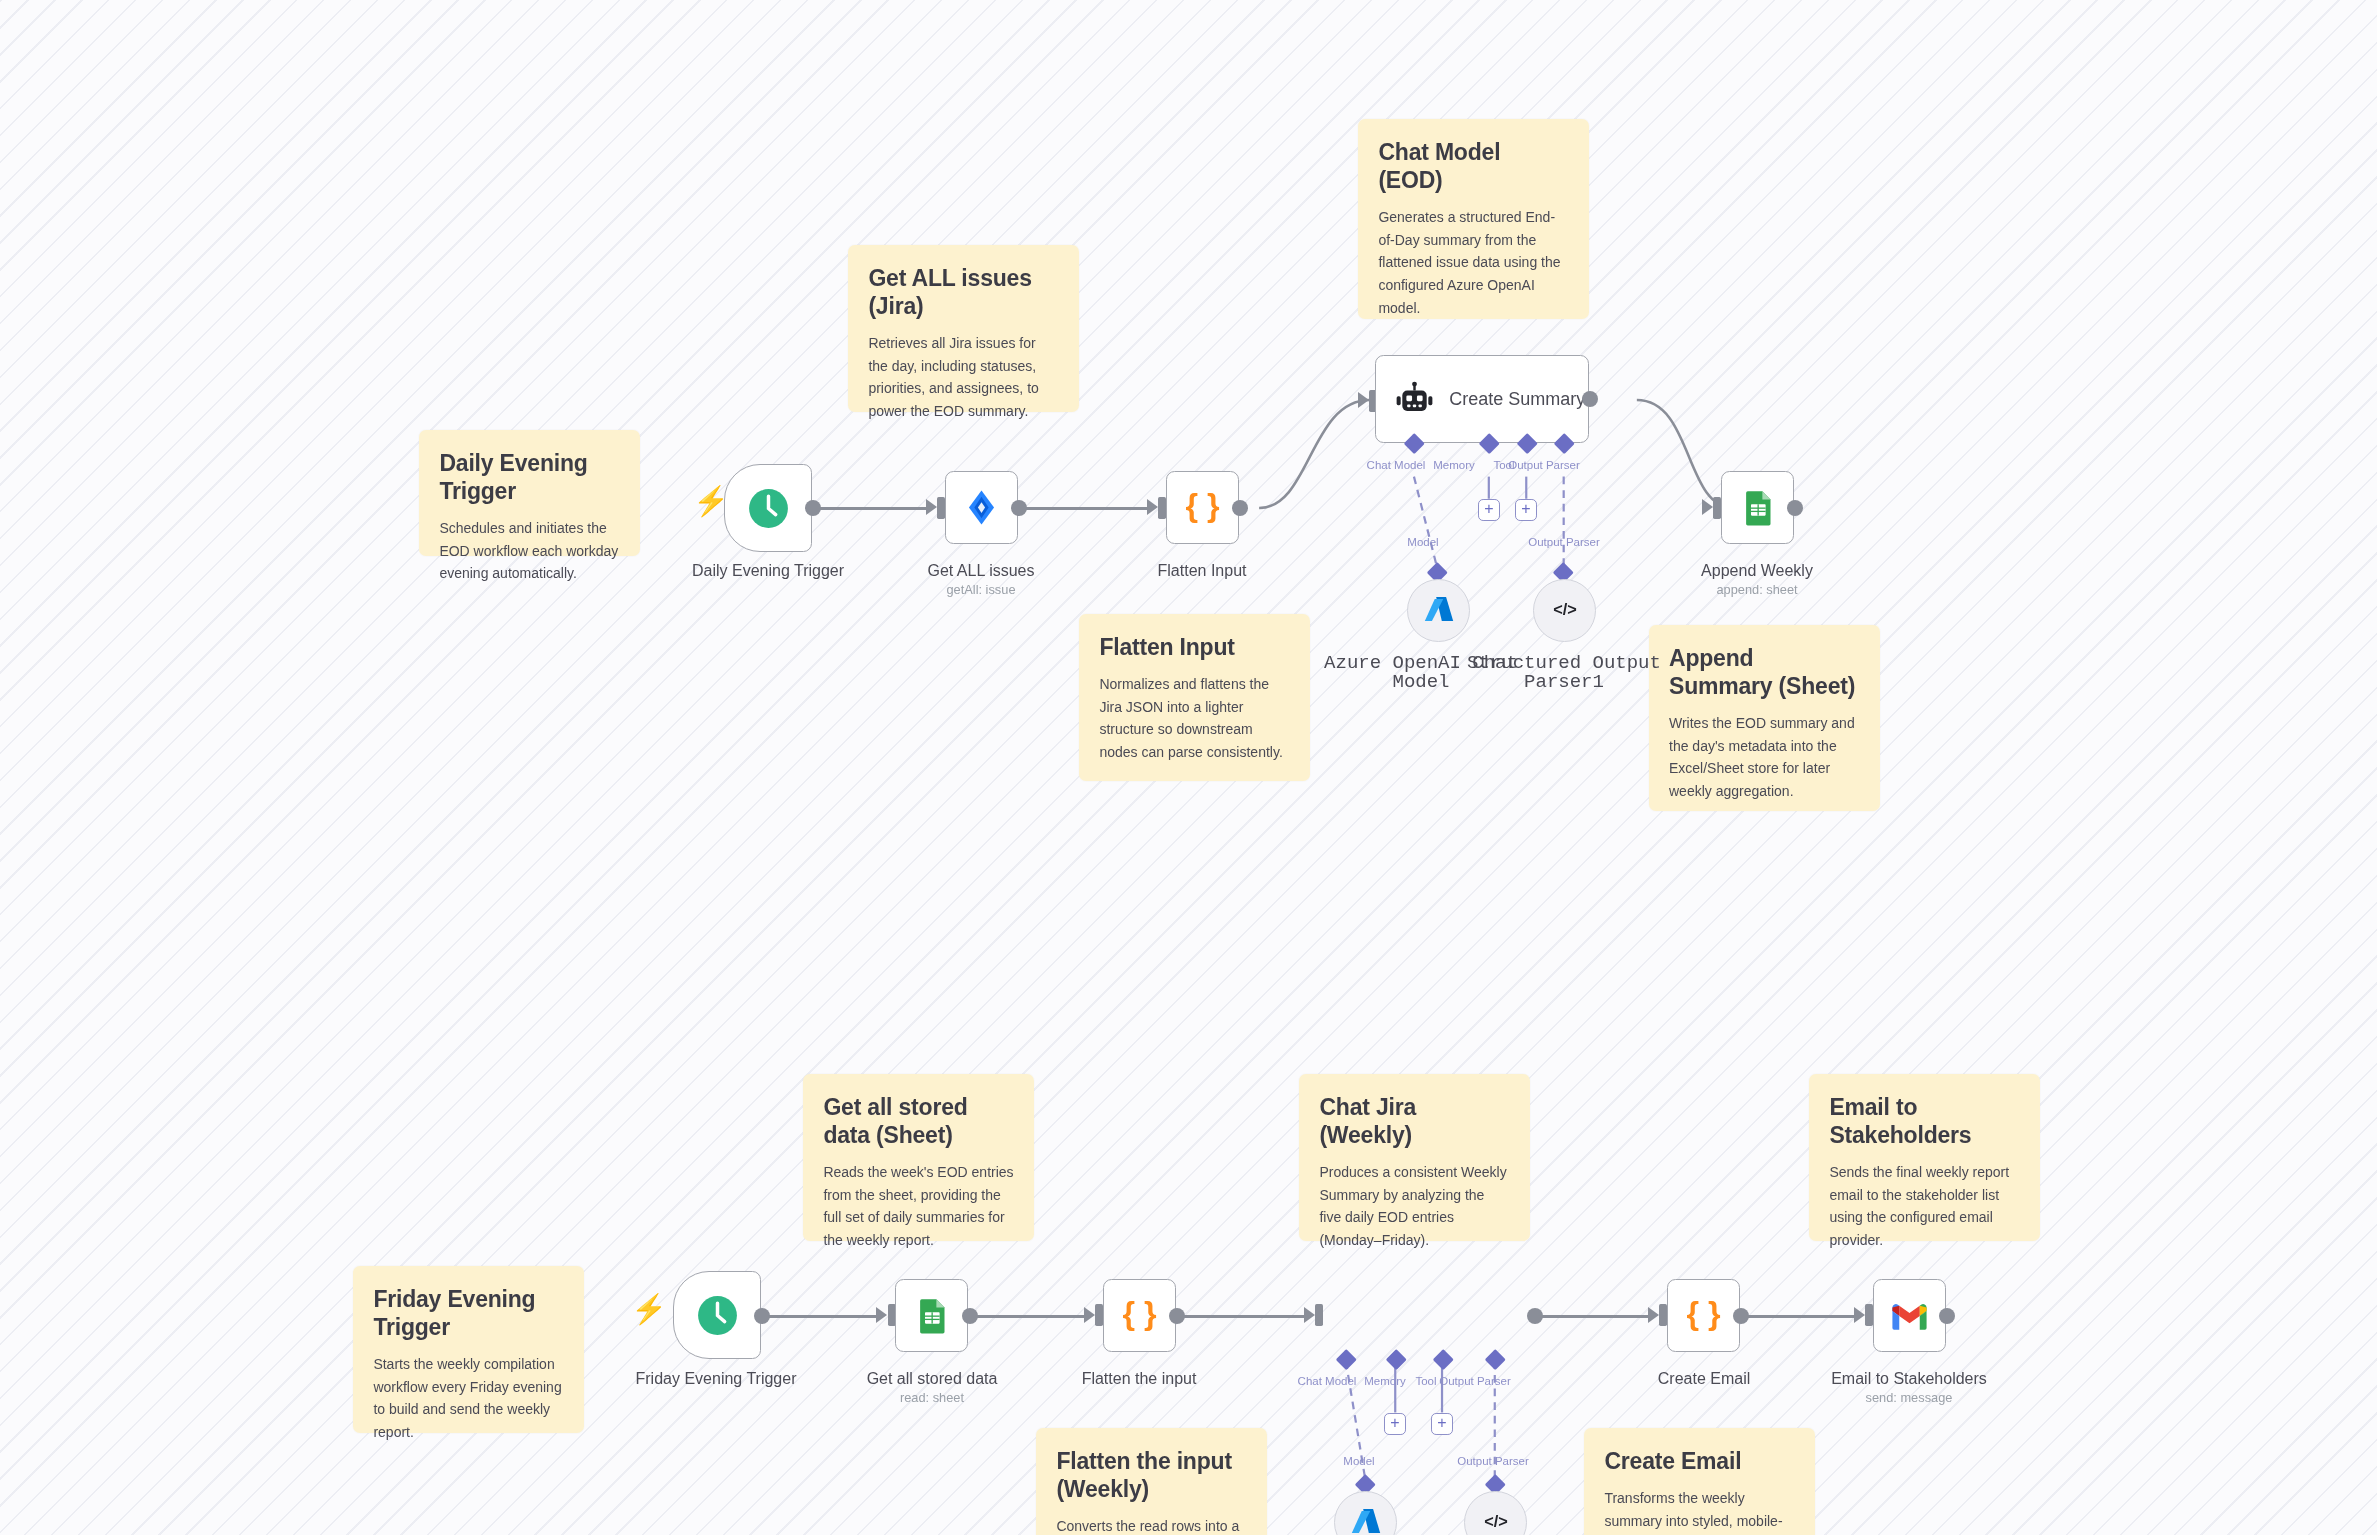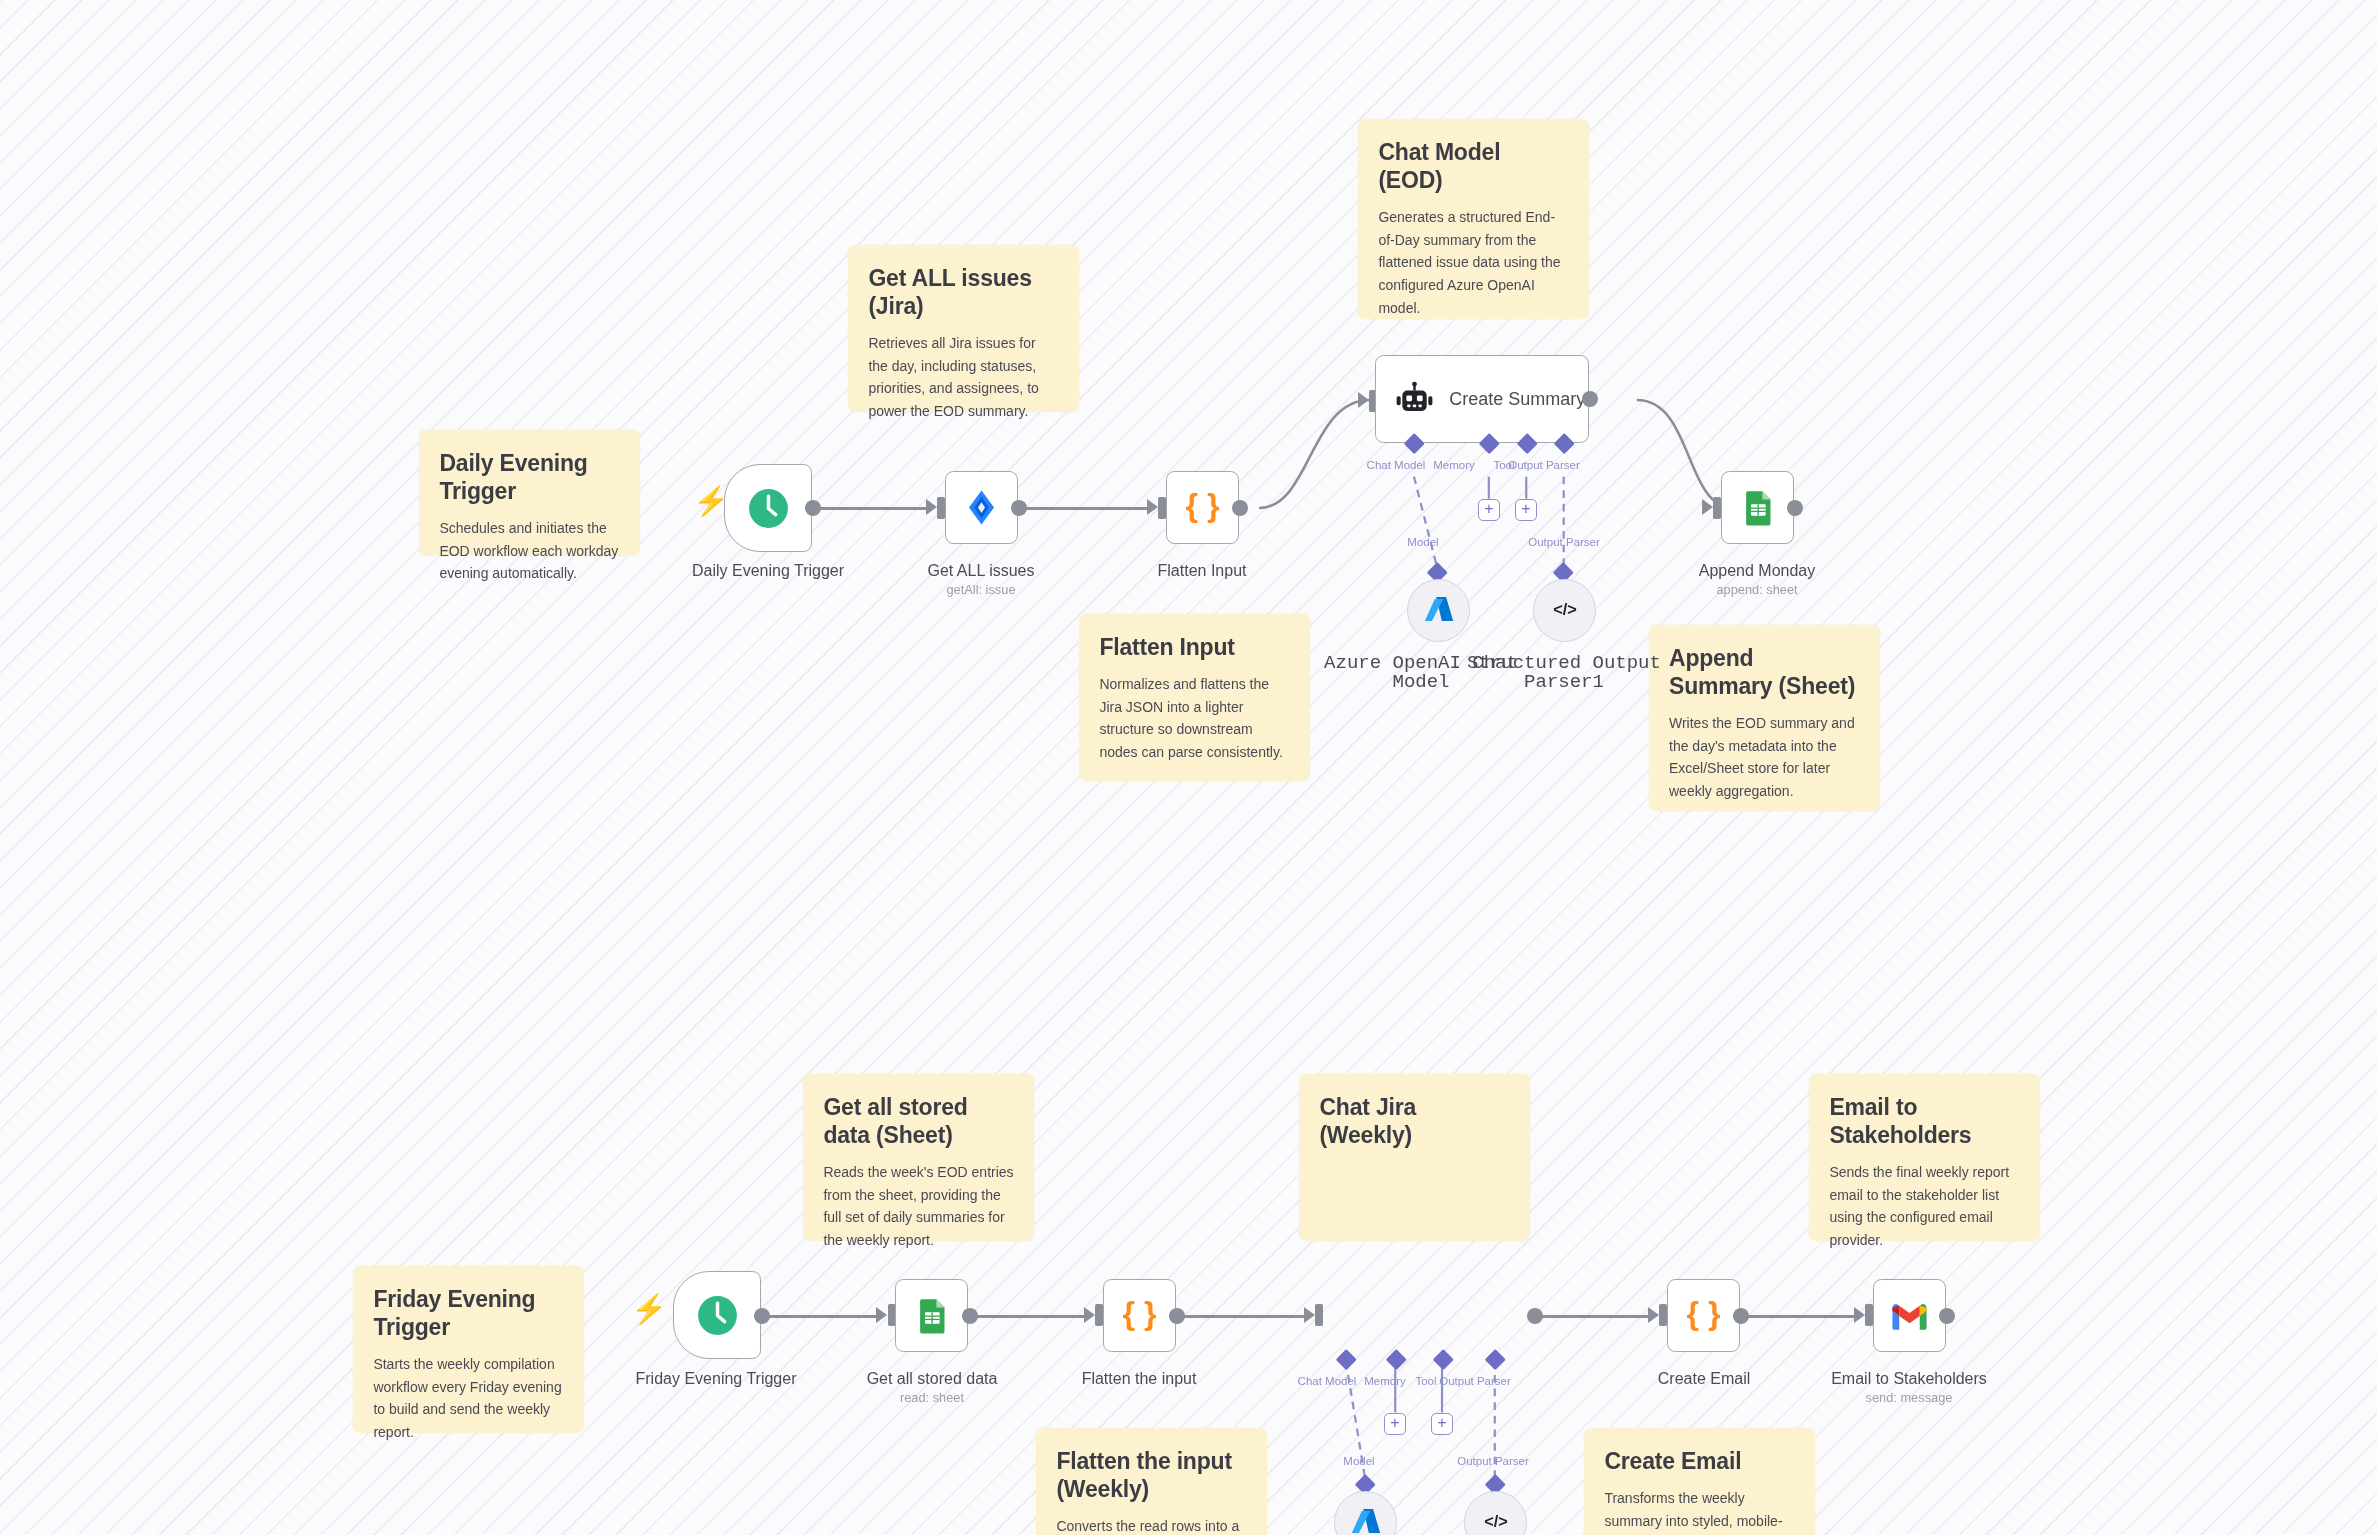--- a/index.html
+++ b/index.html
@@ -203,20 +203,21 @@
     <div class="st-body">Writes the EOD summary and the day's metadata into the Excel/Sheet store for later weekly aggregation.</div>
   </div>
 
   <div class="sticky" style="left:803px; top:1074px; width:231px; height:167px;">
     <div class="st-title">Get all stored data (Sheet)</div>
     <div class="st-body">Reads the week's EOD entries from the sheet, providing the full set of daily summaries for the weekly report.</div>
   </div>
 
   <div class="sticky" style="left:1299px; top:1074px; width:231px; height:167px;">
     <div class="st-title">Chat Jira (Weekly)</div>
+    <div class="st-body">Produces a consistent Weekly Summary by analyzing the five daily EOD entries (Monday–Friday).</div>
   </div>
 
   <div class="sticky" style="left:1809px; top:1074px; width:231px; height:167px;">
     <div class="st-title">Email to Stakeholders</div>
     <div class="st-body">Sends the final weekly report email to the stakeholder list using the configured email provider.</div>
   </div>
 
   <div class="sticky" style="left:353px; top:1266px; width:231px; height:167px;">
     <div class="st-title">Friday Evening Trigger</div>
     <div class="st-body">Starts the weekly compilation workflow every Friday evening to build and send the weekly report.</div>
@@ -341,21 +342,21 @@
         <path d="M12 4 h18 l10 10 v30 a2 2 0 0 1 -2 2 H12 a2 2 0 0 1 -2 -2 V6 a2 2 0 0 1 2 -2 z" fill="#34a853"></path>
         <path d="M30 4 l10 10 h-10 z" fill="#a8dab5"></path>
         <rect x="16" y="20" width="18" height="14" rx="1" fill="#ffffff"></rect>
         <rect x="16" y="24" width="18" height="1.6" fill="#34a853"></rect>
         <rect x="16" y="28" width="18" height="1.6" fill="#34a853"></rect>
         <rect x="24" y="20" width="1.6" height="14" fill="#34a853"></rect>
       </svg>
     </span>
   </div>
   <div class="port-out" style="left:1787px; top:500px;"></div>
-  <div class="node-label" style="left:1757px; top:562px;">Append Monday</div>
+  <div class="node-label" style="left:1757px; top:562px;">Append Weekly</div>
   <div class="node-sub" style="left:1757px; top:582px;">append: sheet</div>
 
   <div class="bolt" style="left:631px; top:1295px;">⚡</div>
   <div class="node trigger" style="left:673px; top:1271px; width:88px; height:88px;">
     <span class="nicon">
       <svg width="49" height="49" viewBox="0 0 48 48">
         <circle cx="24" cy="24" r="19" fill="#2eb886"></circle>
         <path d="M24 12 L24 24 L31 30" stroke="#ffffff" stroke-width="3.4" fill="none" stroke-linecap="round"></path>
       </svg>
     </span>

